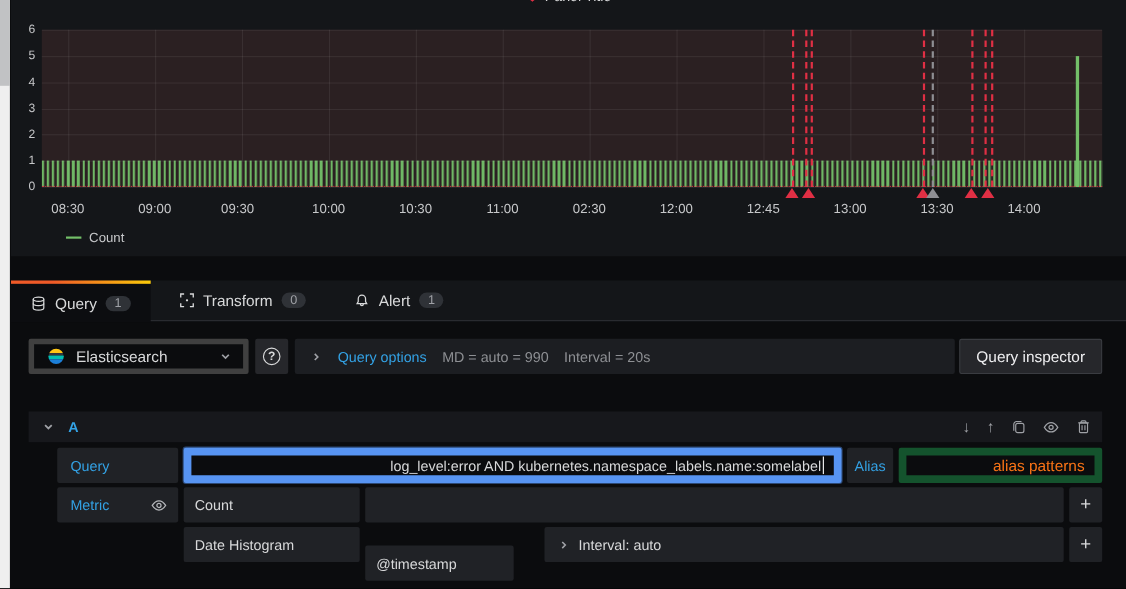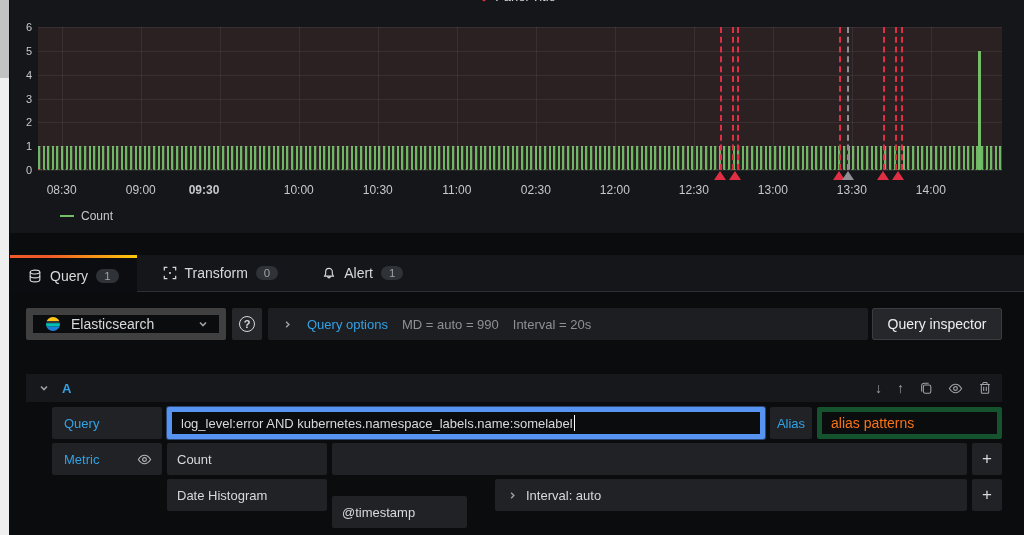--- a/index.html
+++ b/index.html
@@ -39,21 +39,21 @@
     border-bottom:1px solid #2c2e33; display:flex; align-items:stretch; }
   .tab { position:relative; display:flex; align-items:center; gap:8px; padding:0 18px; font-size:14px;
     color:#d8d9da; cursor:pointer; }
   .tab.active { background:#0c0d10; height:38px; border-top:3px solid transparent;
     border-image:linear-gradient(90deg,#f05a28 30%,#fbca0a 99%) 1; border-left:0; border-right:0; border-bottom:0; }
   .tab .cnt { background:#2f3237; color:#9fa1a6; font-size:11.5px; border-radius:9px; padding:1px 8px; }
   .tab svg { flex:0 0 auto; }
 
   
   .ds-picker { position:absolute; left:26px; top:308px; width:200px; height:32px; background:#0b0c0e;
-    border:7px solid #404040; border-radius:2px; display:flex; align-items:center; gap:10px; padding:0 10px 0 12px; font-size:14px; }
+    border:5px solid #404040; border-radius:2px; display:flex; align-items:center; gap:10px; padding:0 10px 0 12px; font-size:14px; }
   .ds-picker .chev { margin-left:auto; }
   .help-btn { position:absolute; left:232px; top:308px; width:30px; height:32px; background:#26272b; border-radius:2px;
     display:flex; align-items:center; justify-content:center; }
   .q-circle { width:16px; height:16px; border:1.3px solid #d8d9da; border-radius:50%; font-size:11px; line-height:14px;
     text-align:center; color:#d8d9da; font-weight:bold; }
   .options-bar { position:absolute; left:268px; top:308px; width:600px; height:32px; background:#1c1e22; border-radius:2px;
     display:flex; align-items:center; gap:14px; padding:0 14px; font-size:13px; }
   .options-link { color:#33a2e5; font-weight:500; }
   .options-meta { color:#8e9094; }
   .inspector-btn { position:absolute; left:872px; top:308px; width:130px; height:32px; background:#26272b;
@@ -64,22 +64,22 @@
   .refid-header { position:absolute; left:26px; top:374px; width:976px; height:28px; background:#17181c;
     display:flex; align-items:center; padding:0 10px 0 12px; }
   .refid-name { color:#33a2e5; font-size:13px; font-weight:bold; margin-left:12px; }
   .refid-actions { margin-left:auto; display:flex; align-items:center; gap:15px; color:#9fa1a6; }
   .refid-actions .txt-ic { font-size:14px; line-height:1; }
 
   .fbox { position:absolute; height:32px; background:#202226; border-radius:2px; display:flex; align-items:center;
     font-size:13px; }
   .flabel { color:#33a2e5; padding:0 12px; }
   .fvalue { color:#d8d9da; font-weight:500; padding:0 10px; }
-  .finput { position:absolute; height:32px; background:#0b0c0e; border:5px solid #14532d; border-radius:2px;
-    display:flex; align-items:center; padding:0 9px; font-size:13px; color:#d8d9da; }
+  .finput { position:absolute; height:32px; background:#0b0c0e; border:7px solid #14532d; border-radius:2px;
+    display:flex; align-items:center; padding:0 9px; font-size:13px; color:#d8d9da;justify-content:flex-end; }
   .finput.focused { border-color:#5794f2; box-shadow:0 0 0 1px rgba(87,148,242,0.45); }
   .placeholder { color:#f97316; font-size:14px; }
   .caret { display:inline-block; width:1.5px; height:16px; background:#ffffff; margin-left:1px; }
   .plus-btn { position:absolute; width:30px; height:32px; background:#202226; border-radius:2px;
     display:flex; align-items:center; justify-content:center; color:#d8d9da; font-size:17px; }
   .eye-wrap { margin-left:auto; padding-right:10px; color:#b4b6ba; display:flex; align-items:center; }
   .chev-inline { color:#9fa1a6; margin-right:8px; display:flex; align-items:center; }
 </style>
 </head>
 <body>
@@ -143,27 +143,27 @@
         <div class="y-label" style="top: 140.167px;">1</div>
         <div class="y-label" style="top: 116.333px;">2</div>
         <div class="y-label" style="top: 92.5px;">3</div>
         <div class="y-label" style="top: 68.6667px;">4</div>
         <div class="y-label" style="top: 44.8333px;">5</div>
         <div class="y-label" style="top: 21px;">6</div>
       </div>
     <div id="x-axis">
         <div class="x-label" style="left: 51.7049px;">08:30</div>
         <div class="x-label" style="left: 130.721px;">09:00</div>
-        <div class="x-label" style="left: 194px; font-weight: bold;">09:30</div>
+        <div class="x-label" style="left: 206px;">09:30</div>
         <div class="x-label" style="left: 288.754px;">10:00</div>
         <div class="x-label" style="left: 367.77px;">10:30</div>
         <div class="x-label" style="left: 446.787px;">11:00</div>
         <div class="x-label" style="left: 525.803px;">02:30</div>
         <div class="x-label" style="left: 604.82px;">12:00</div>
-        <div class="x-label" style="left: 683.836px;">12:30</div>
+        <div class="x-label" style="left: 683.836px;">12:45</div>
         <div class="x-label" style="left: 762.852px;">13:00</div>
         <div class="x-label" style="left: 841.869px;">13:30</div>
         <div class="x-label" style="left: 920.885px;">14:00</div>
       </div>
 
     <div class="legend">
       <span class="legend-swatch"></span>
       <span>Count</span>
     </div>
   </div>

